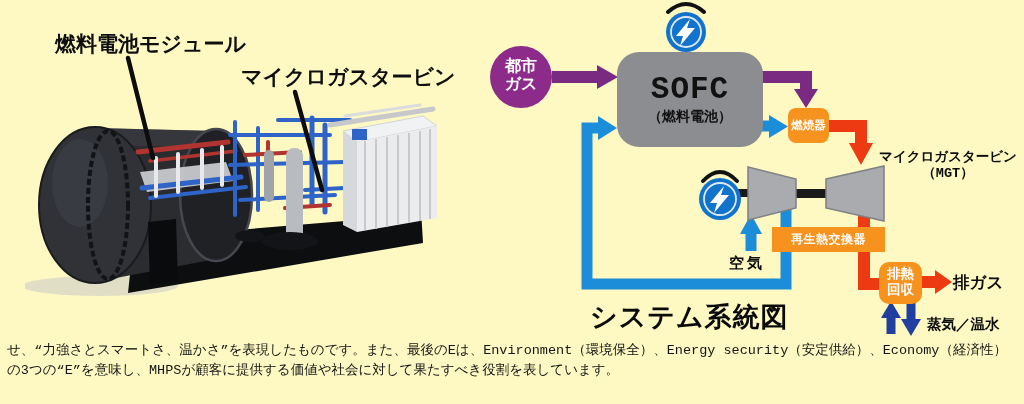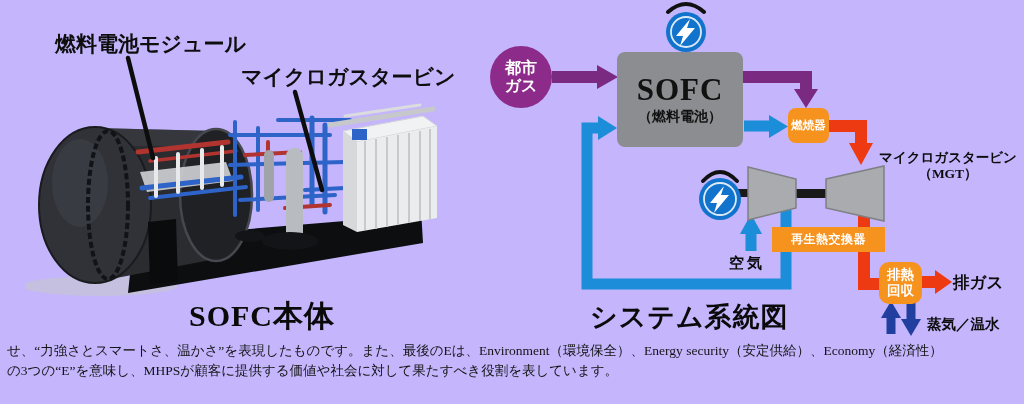--- a/index.html
+++ b/index.html
@@ -1,32 +1,32 @@
 <!DOCTYPE html>
 <html><head>
 <meta charset="utf-8">
 <style>
   html,body{margin:0;padding:0;background:#fff;}
   #app{
-    position:relative;width:1024px;height:404px;background:#c4b5fd;overflow:hidden;
-    font-family:Liberation Serif, serif;color:#111;
+    position:relative;width:1024px;height:404px;background:#fef9c3;overflow:hidden;
+    font-family:Liberation Mono, monospace;color:#111;
   }
   .abs{position:absolute;}
   svg{display:block;}
   
   .callout{font-weight:700;font-size:21px;letter-spacing:0px;color:#0e0e0e;white-space:nowrap;}
   .panel-caption{font-weight:700;font-size:30px;color:#0a0a0a;white-space:nowrap;letter-spacing:1px;}
   
   .citygas{
     left:490px;top:46px;width:62px;height:62px;border-radius:50%;
     background:#8d2b8b;color:#fff;font-weight:700;font-size:16px;line-height:1.12;
     display:flex;flex-direction:column;align-items:center;justify-content:center;text-align:center;
   }
   .sofcbox{
-    left:617px;top:52px;width:126px;height:95px;border-radius:8px;background:#8c8d90;
+    left:617px;top:52px;width:146px;height:95px;border-radius:22px;background:#8c8d90;
     display:flex;flex-direction:column;align-items:center;justify-content:center;text-align:center;color:#111;
   }
   .sofcbox .t1{font-weight:700;font-size:31px;line-height:1;letter-spacing:1px;}
   .sofcbox .t2{font-weight:700;font-size:14px;margin-top:3px;white-space:nowrap;}
   .orangebox{background:#f6921e;color:#fff;font-weight:700;display:flex;align-items:center;justify-content:center;text-align:center;}
   .combustor{left:788px;top:108px;width:41px;height:35px;font-size:11.5px;border-radius:8px;white-space:nowrap;}
   .regen{left:772px;top:227px;width:113px;height:25px;font-size:12px;letter-spacing:.5px;white-space:nowrap;}
   .recovery{left:879px;top:262px;width:43px;height:42px;font-size:13.5px;line-height:1.18;border-radius:10px;}
   .mgtlabel{left:877px;top:150px;width:142px;text-align:center;font-weight:700;font-size:13.5px;line-height:1.16;color:#0c0c0c;white-space:nowrap;}
   .flowlabel{font-weight:700;color:#0c0c0c;white-space:nowrap;}
@@ -109,21 +109,20 @@
       <line x1="330" y1="125" x2="433" y2="109" stroke="#c6c8cb" stroke-width="5" stroke-linecap="round"></line>
       <line x1="345" y1="116" x2="420" y2="105" stroke="#dadcde" stroke-width="3" stroke-linecap="round"></line>
     </g>
 
     <line x1="128" y1="58" x2="153" y2="158" stroke="#0d0d0d" stroke-width="4.5" stroke-linecap="round"></line>
     <line x1="295" y1="92" x2="322" y2="190" stroke="#0d0d0d" stroke-width="4.5" stroke-linecap="round"></line>
   </svg>
 
   <div class="abs callout" style="left:55px;top:30px;">燃料電池モジュール</div>
   <div class="abs callout" style="left:241px;top:63px;">マイクロガスタービン</div>
-  <div class="abs panel-caption" style="left:189px;top:296px;">SOFC本体</div>
 
   <svg class="abs" style="left:480px;top:0;width:544px;height:340px;" viewBox="480 0 544 340">
 
     <g>
       <path d="M786 210 V284 H587 V128 H599" fill="none" stroke="#1b8dd9" stroke-width="11" stroke-linejoin="miter"></path>
       <polygon points="598,116 598,140 617,128" fill="#1b8dd9"></polygon>
     </g>
 
     <path d="M864 205 V284 H882" fill="none" stroke="#ee3a12" stroke-width="12"></path>
 

